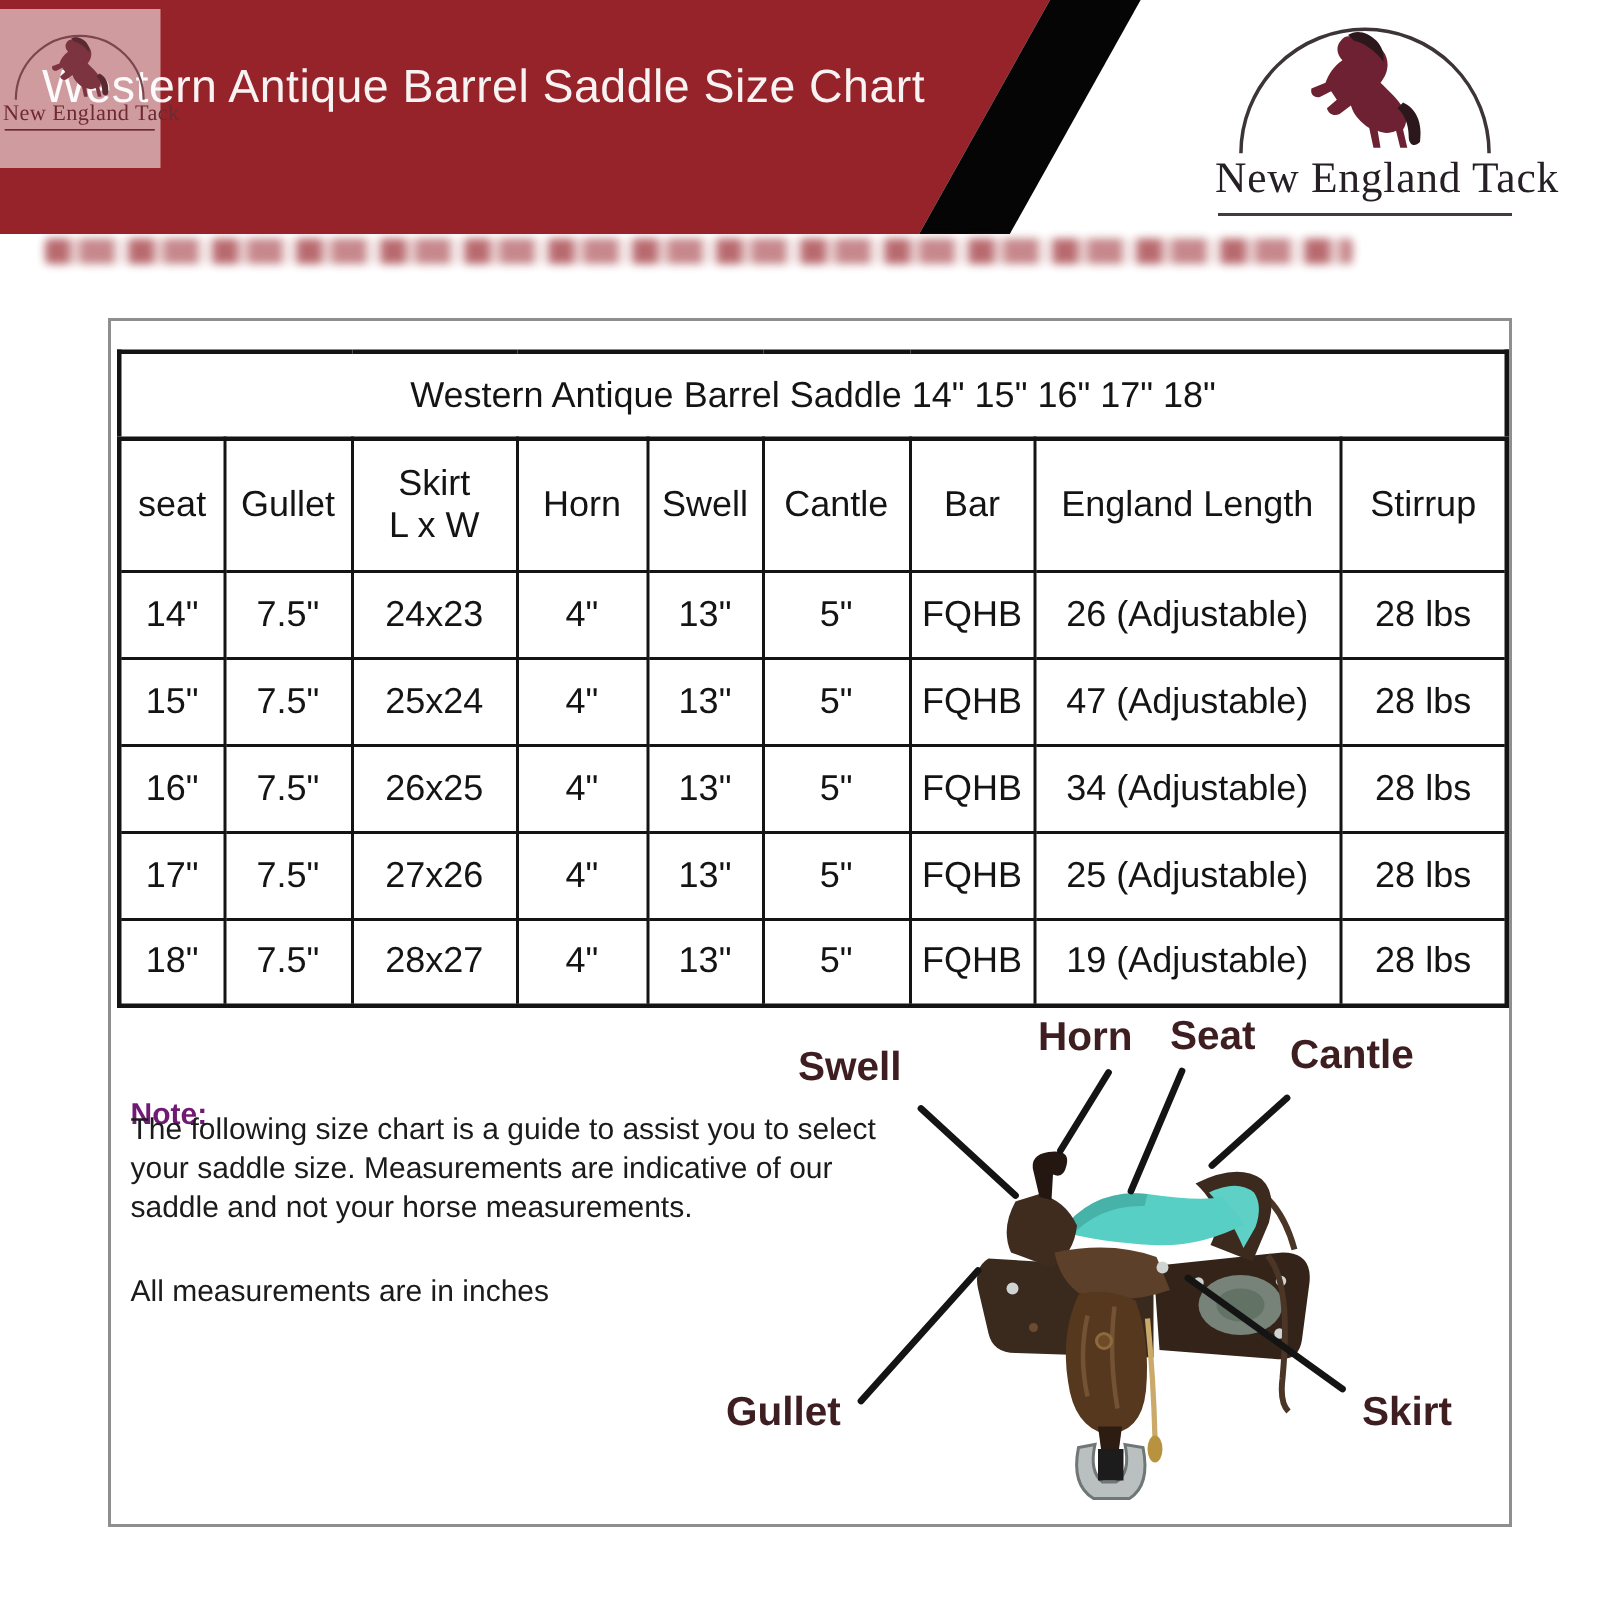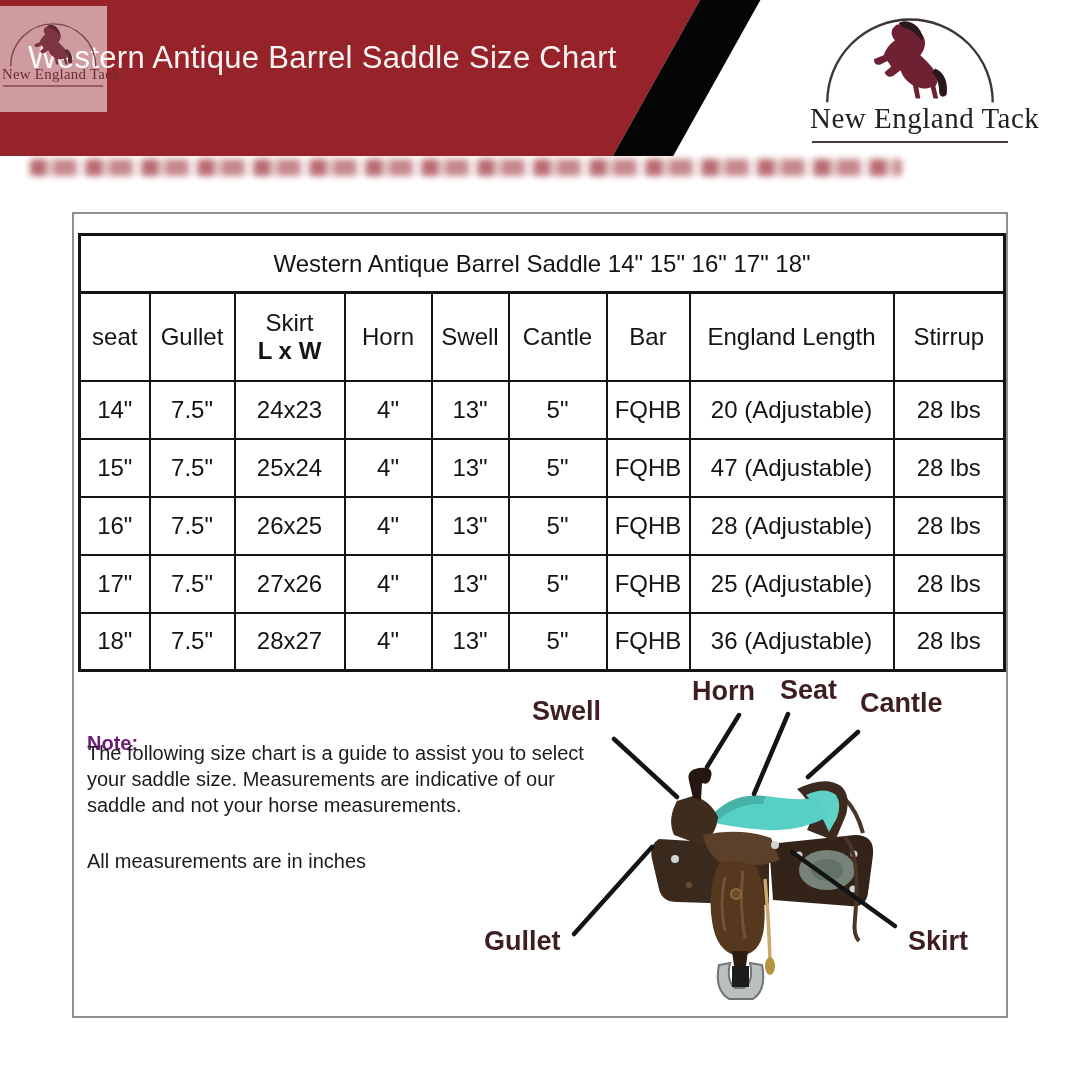--- a/index.html
+++ b/index.html
@@ -65,21 +65,21 @@
     border-collapse:collapse; table-layout:fixed;
     border:3px solid #141414; color:#141414;
   }
   .size-table th, .size-table td {
     border:2px solid #141414; text-align:center; vertical-align:middle;
     font-weight:400; font-size:24px; background:#fff;
   }
   .size-table .caption-row td { height:58px; border-bottom:3px solid #141414; font-size:24px; }
   .size-table .head-row th { height:88px; }
   .size-table .data-row td { height:58px; }
-  .col-sub { display:block;font-weight:bold; }
+  .col-sub { display:block; }
 
   
   .note-heading { position:absolute; left:13px; top:478px; font-size:20px; font-weight:700; color:#701a75;margin-top:40px; }
   .note-body   { position:absolute; left:13px; top:526px; width:512px; font-size:20px; line-height:26px; color:#1b1b1b; }
   .note-footer { position:absolute; left:13px; top:636px; font-size:20px; color:#1b1b1b; }
 
   
   .diagram-label {
     position:absolute; font-size:27px; font-weight:700; color:#3E1E21; white-space:nowrap;
   }
@@ -156,21 +156,21 @@
         <th>Stirrup</th>
       </tr>
       <tr class="data-row">
         <td>14"</td>
         <td>7.5"</td>
         <td>24x23</td>
         <td>4"</td>
         <td>13"</td>
         <td>5"</td>
         <td>FQHB</td>
-        <td>20 (Adjustable)</td>
+        <td>26 (Adjustable)</td>
         <td>28 lbs</td>
       </tr>
       <tr class="data-row">
         <td>15"</td>
         <td>7.5"</td>
         <td>25x24</td>
         <td>4"</td>
         <td>13"</td>
         <td>5"</td>
         <td>FQHB</td>
@@ -178,21 +178,21 @@
         <td>28 lbs</td>
       </tr>
       <tr class="data-row">
         <td>16"</td>
         <td>7.5"</td>
         <td>26x25</td>
         <td>4"</td>
         <td>13"</td>
         <td>5"</td>
         <td>FQHB</td>
-        <td>28 (Adjustable)</td>
+        <td>34 (Adjustable)</td>
         <td>28 lbs</td>
       </tr>
       <tr class="data-row">
         <td>17"</td>
         <td>7.5"</td>
         <td>27x26</td>
         <td>4"</td>
         <td>13"</td>
         <td>5"</td>
         <td>FQHB</td>
@@ -200,21 +200,21 @@
         <td>28 lbs</td>
       </tr>
       <tr class="data-row">
         <td>18"</td>
         <td>7.5"</td>
         <td>28x27</td>
         <td>4"</td>
         <td>13"</td>
         <td>5"</td>
         <td>FQHB</td>
-        <td>36 (Adjustable)</td>
+        <td>19 (Adjustable)</td>
         <td>28 lbs</td>
       </tr>
     </tbody>
       </table>
 
     <div class="note-heading">Note:</div>
     <div class="note-body">The following size chart is a guide to assist you to select your saddle size. Measurements are indicative of our saddle and not your horse measurements.</div>
     <div class="note-footer">All measurements are in inches</div>
 
     <div class="diagram-label lbl-swell">Swell</div>

